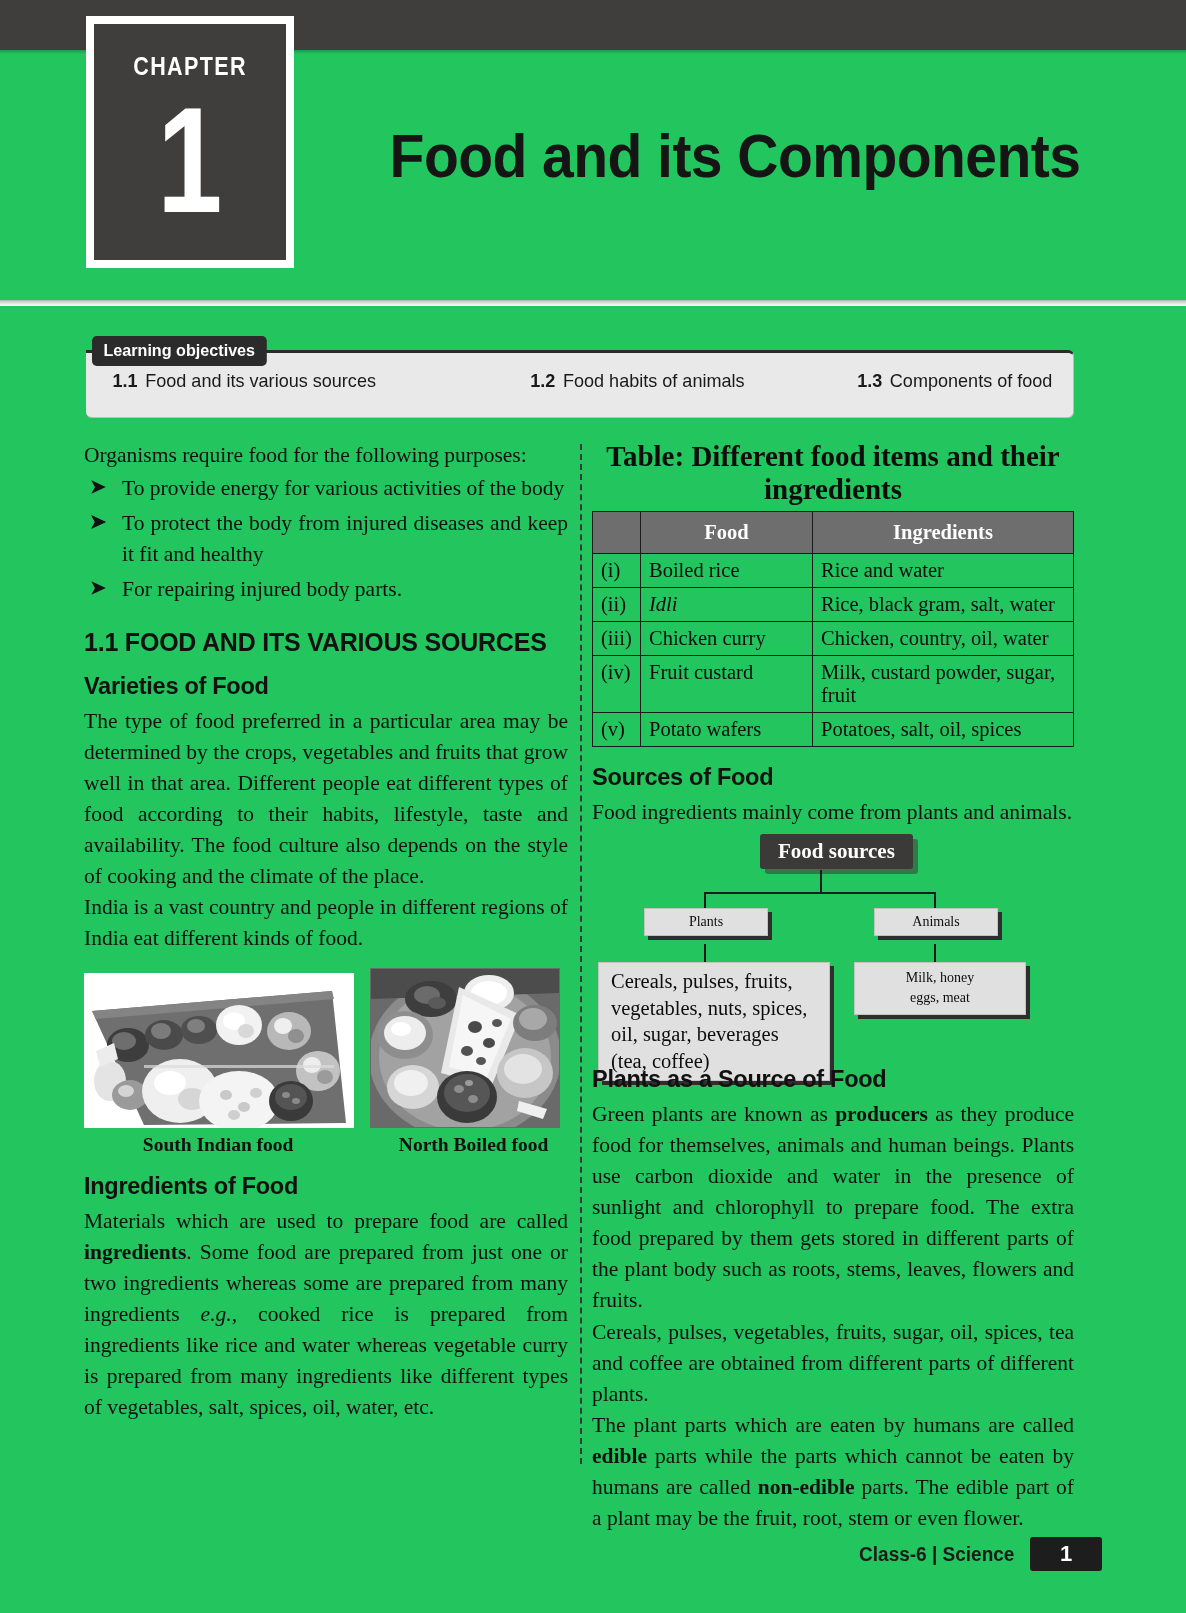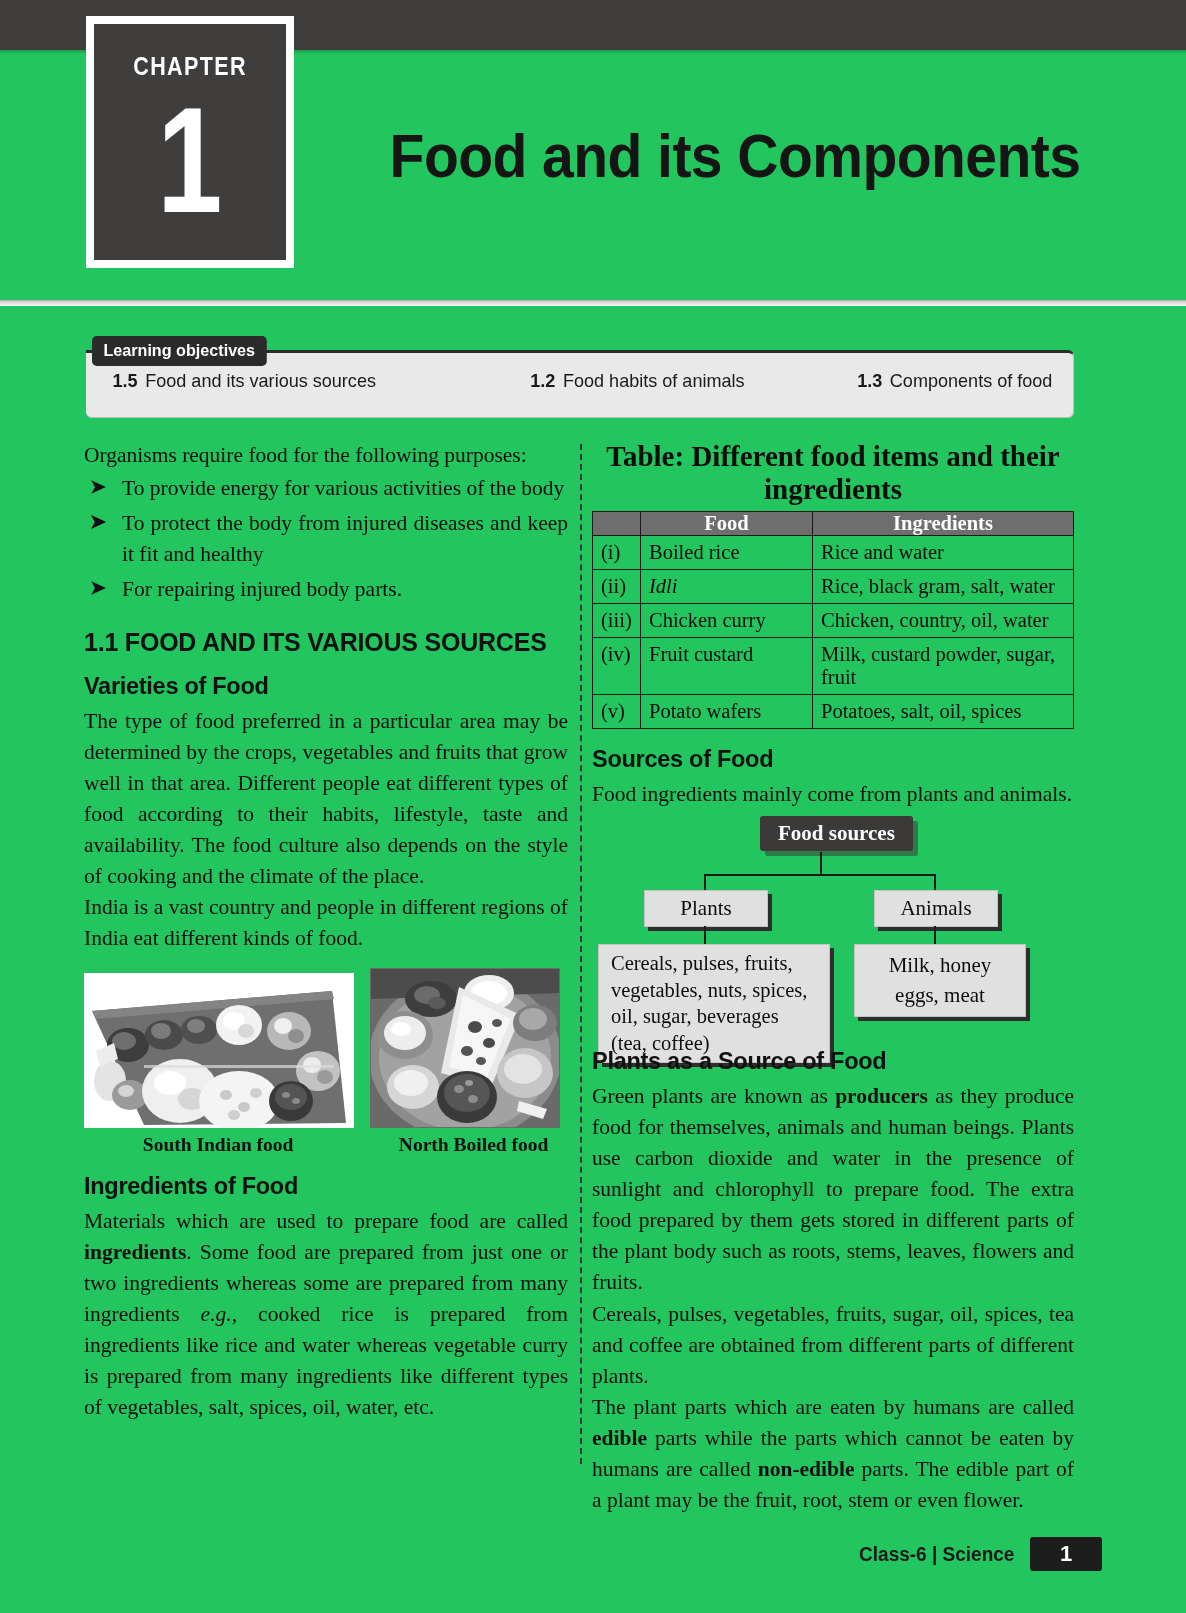--- a/index.html
+++ b/index.html
@@ -124,39 +124,39 @@
   }
   table.foods {
     border-collapse: collapse; width: 100%;
     font-family:"Liberation Serif", serif; font-size:20.5px; color:#0d0d0d;
   }
   table.foods th, table.foods td {
     border:1.5px solid #1a1a1a; padding: 5px 8px; vertical-align: top;
   }
   table.foods thead th {
     background:#6e6e6e; color:#ffffff; font-weight:700; text-align:center;
-    padding: 0 8px;
+    padding: 9px 8px;
   }
   table.foods .c-num { width: 48px; text-align:left; }
   table.foods .c-food { width: 172px; }
   table.foods .ital { font-style: italic; }
 
   
   .flow { position:relative; width:482px; height:215px; margin: 6px 0 2px 0; }
   .fbox {
     position:absolute; font-family:"Liberation Serif", serif; color:#0d0d0d;
     text-align:center;
   }
   .fbox.dark {
     background:#3c3a38; color:#fff; font-weight:700; font-size:21px;
     padding:5px 18px; border-radius:3px;
     box-shadow: 5px 5px 0 rgba(60,58,56,0.55);
   }
   .fbox.grey {
-    background:#e0e0e0; border:1px solid #c3c3c3; font-size:21px;
+    background:#e0e0e0; border:1px solid #c3c3c3; font-size:14px;
     padding:5px 12px;
     box-shadow: 4px 4px 0 #2e2e2e;
   }
   .fbox.grey.multi { text-align:left; font-size:20.5px; line-height:1.3; }
   .fline { position:absolute; background:#1c1c1c; }
 
   
   .photos { display:flex; gap:16px; margin-top:14px; align-items:flex-end; }
   .photo-a { width:270px; height:155px; position:relative; overflow:hidden; }
   .photo-b { width:190px; height:160px; position:relative; overflow:hidden;
@@ -201,21 +201,21 @@
   </div>
 
   <div class="chapter-title">Food and its Components</div>
   <div class="header-rule"></div>
 
   <div class="lo-wrap">
     <div class="lo-panel"></div>
     <div class="lo-tab">Learning objectives</div>
     <div class="lo-items">
       <div class="lo-item">
-        <span class="lo-num">1.5</span>
+        <span class="lo-num">1.1</span>
         <span>Food and its various sources</span>
       </div>
       <div class="lo-item">
         <span class="lo-num">1.2</span>
         <span>Food habits of animals</span>
       </div>
       <div class="lo-item">
         <span class="lo-num">1.3</span>
         <span>Components of food</span>
       </div>

